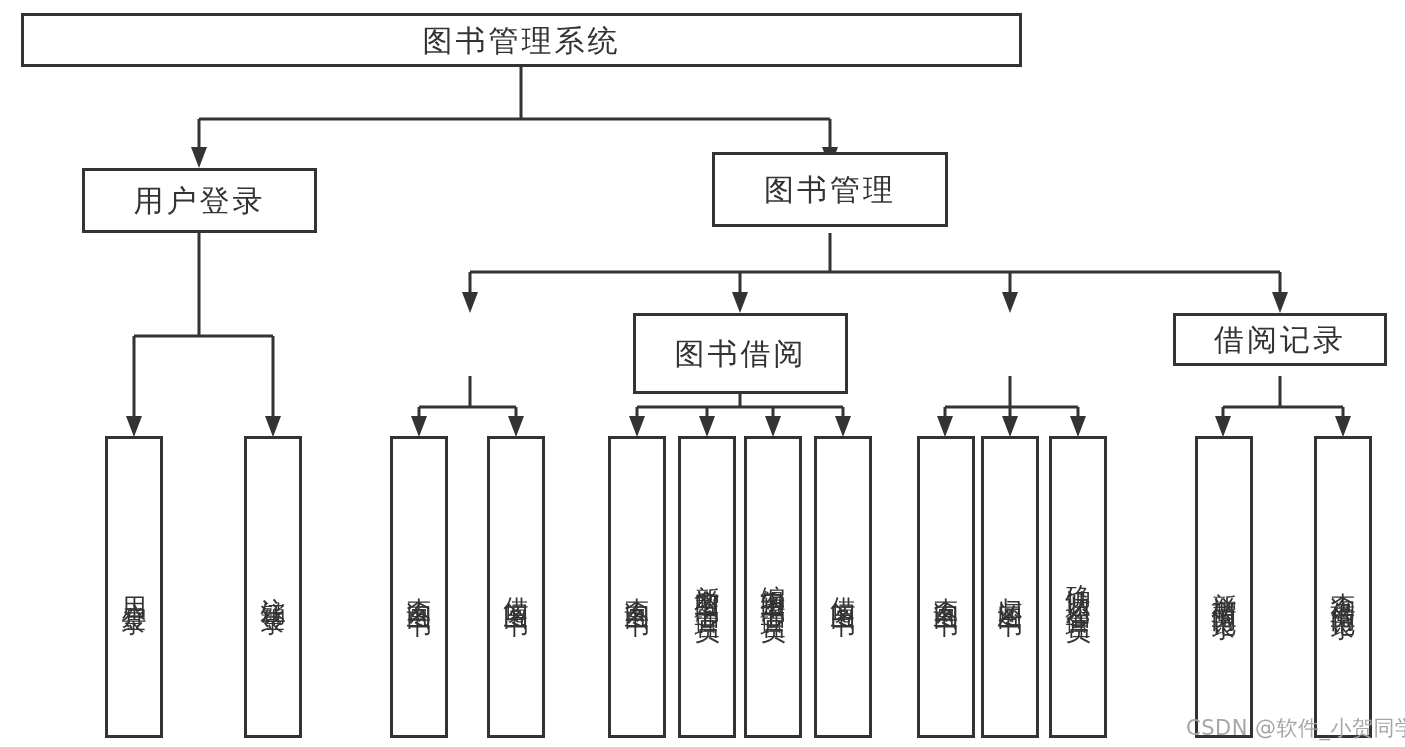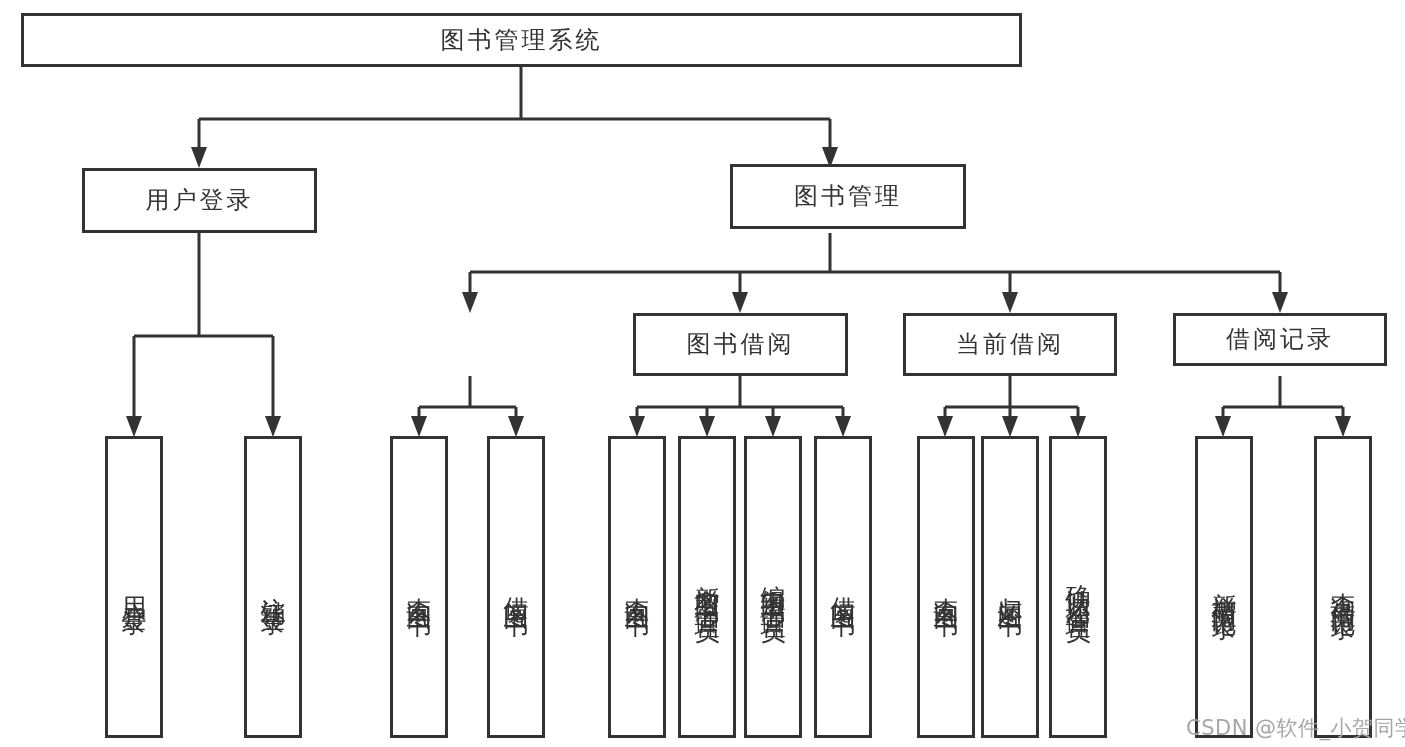--- a/index.html
+++ b/index.html
@@ -20,21 +20,21 @@
   .connectors{position:absolute;left:0;top:0;width:1405px;height:747px;pointer-events:none;}
   .box{
     position:absolute;
     box-sizing:border-box;
     border:3px solid var(--line);
     background:var(--boxbg);
     color:var(--text);
     display:flex;align-items:center;justify-content:center;
     text-align:center;
   }
-  .h{font-size:24px;letter-spacing:3px;line-height:1.1;}
+  .h{font-size:30px;letter-spacing:3px;line-height:1.1;}
   .v{
     writing-mode:vertical-rl;
     text-orientation:mixed;
     font-size:25px;
     letter-spacing:5px;
     line-height:1.0;
   }
   .leaf{top:436px;width:58px;height:302px;}
   .watermark{
     position:absolute;
@@ -80,29 +80,26 @@
     </g>
   </svg>
 
   <div class="box h" style="left:21px;top:13px;width:1001px;height:54px;">
     <span>图书管理系统</span>
   </div>
 
   <div class="box h" style="left:82px;top:168px;width:235px;height:65px;">
     <span>用户登录</span>
   </div>
-  <div class="box h" style="left:712px;top:164px;width:236px;height:65px;margin-left:18px;">
+  <div class="box h" style="left:712px;top:152px;width:236px;height:75px;">
     <span>图书管理</span>
   </div>
 
-  <div class="box h" style="left:633px;top:313px;width:215px;height:63px;">
+  <div class="box h" style="left:633px;top:313px;width:215px;height:81px;">
     <span>图书借阅</span>
-  </div>
-  <div class="box h" style="left:903px;top:313px;width:214px;height:63px;">
-    <span>当前借阅</span>
   </div>
   <div class="box h" style="left:1173px;top:313px;width:214px;height:53px;">
     <span>借阅记录</span>
   </div>
 
   <div class="box v leaf" style="left:105px;">
     <span>用户登录</span>
   </div>
   <div class="box v leaf" style="left:244px;">
     <span>注销登录</span>

